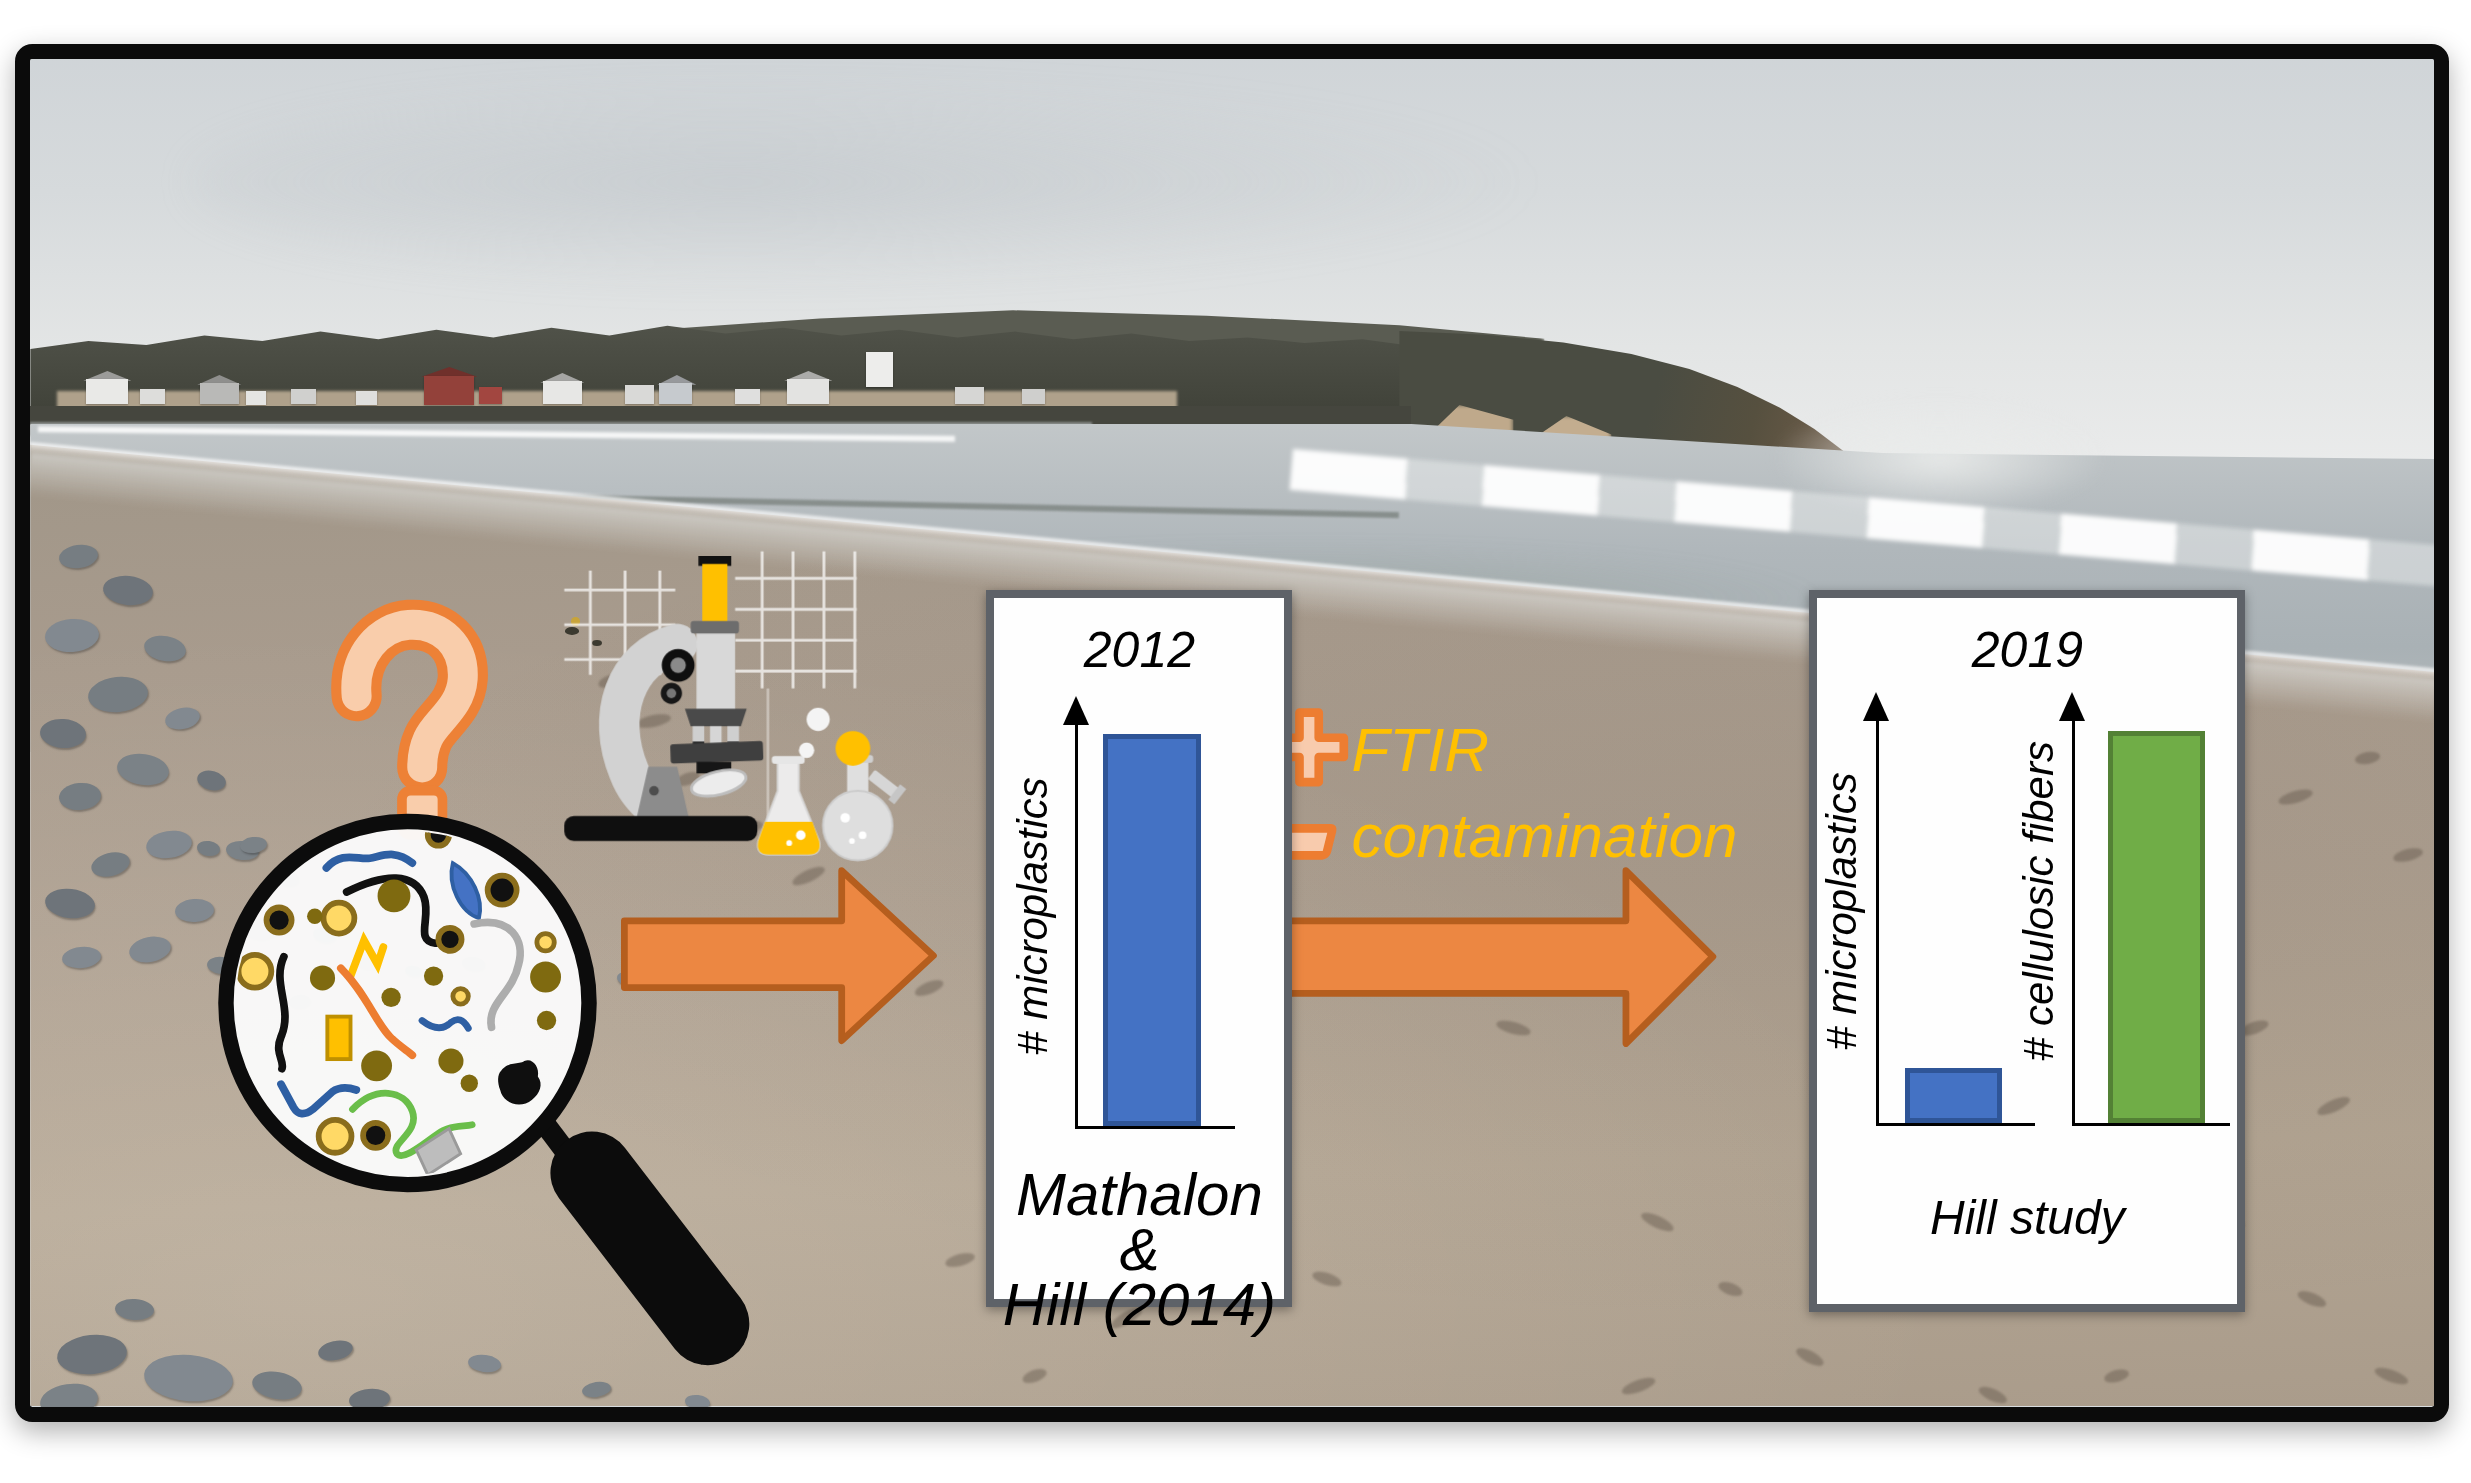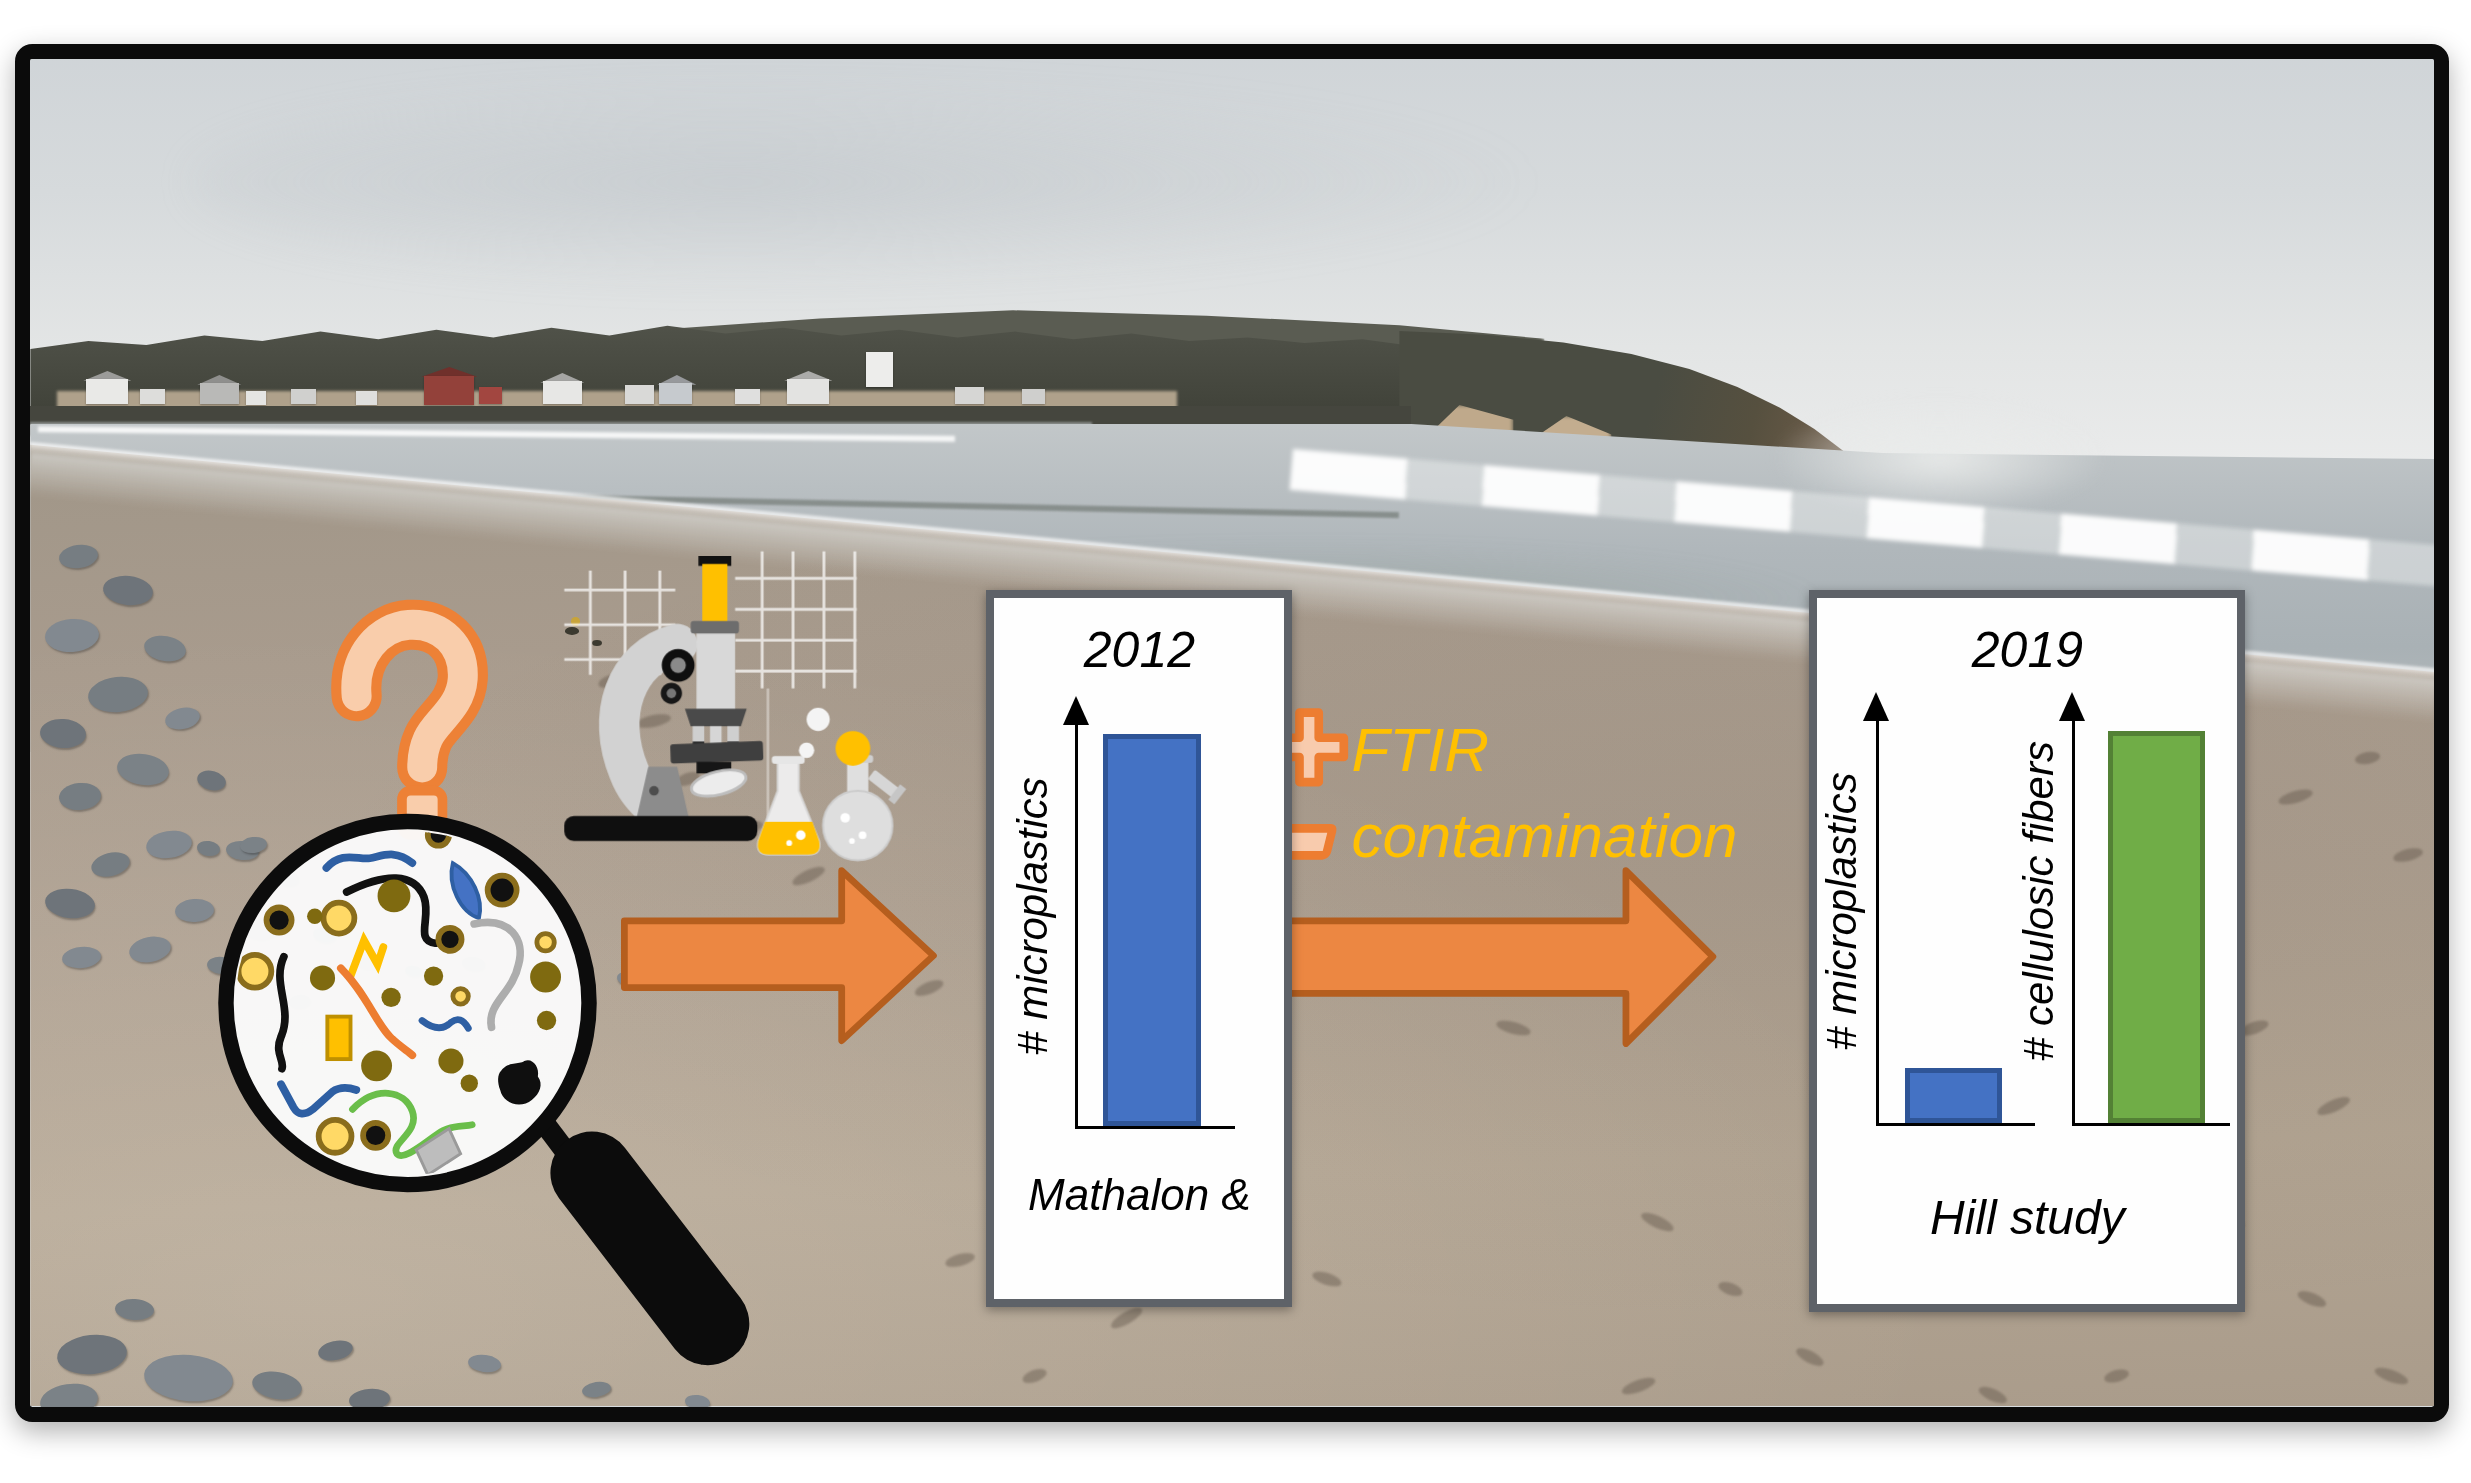--- a/index.html
+++ b/index.html
@@ -73,21 +73,21 @@
   
   .panel{position:absolute;background:#fefefe;border:8.7px solid #5e6268;box-sizing:border-box;
          box-shadow:0 2.9px 9.7px rgba(0,0,0,.35);margin-left:40px;}
   .panel-title{position:absolute;left:0;width:100%;text-align:center;font-style:italic;font-size:50px;color:#000;}
   .axis-v{position:absolute;width:2.9px;background:#000;}
   .axis-h{position:absolute;height:2.9px;background:#000;}
   .tri{position:absolute;width:0;height:0;border-left:13.5px solid transparent;border-right:13.5px solid transparent;border-bottom:29px solid #000;}
   .bar{position:absolute;border:5.8px solid;box-sizing:border-box;}
   .vlabel{position:absolute;white-space:nowrap;transform:rotate(-90deg);font-style:italic;font-size:42px;
           color:#000;text-align:center;width:444px;line-height:54px;}
-  .caption{position:absolute;left:0;width:100%;text-align:center;font-style:italic;font-size:44px;line-height:55px;color:#000;}
+  .caption{position:absolute;left:0;width:100%;text-align:center;font-style:italic;font-size:60px;line-height:55px;color:#000;}
 
   
   .ylw{position:absolute;font-style:italic;font-size:62px;color:#ffc000;white-space:nowrap;}
 </style>
 </head>
 <body>
 
 <div id="stage">
   <div id="frame">
     <div id="photo">
@@ -350,20 +350,21 @@
 
       <div class="panel" style="left:947px;top:591px;width:306px;height:717px;">
         <div class="panel-title" style="top:23px;">2012</div>
         <div class="tri" style="left:69px;top:98px;"></div>
         <div class="axis-v" style="left:81px;top:124px;height:405px;"></div>
         <div class="axis-h" style="left:81px;top:528px;width:160px;"></div>
         <div class="bar" style="left: 109px; width: 98px; top: 136px; height: 392px; background: rgb(68, 114, 196); border-color: rgb(47, 85, 151);"></div>
         <div class="vlabel" style="left:-183px;top:291px;"># microplastics</div>
         <div class="caption" style="top:569px;">
           <div>Mathalon &amp;</div>
+          <div>Hill (2014)</div>
         </div>
       </div>
 
       <div class="panel" style="left:1770px;top:591px;width:436px;height:722px;">
         <div class="panel-title" style="top:23px;">2019</div>
 
         <div class="tri" style="left:46px;top:94px;"></div>
         <div class="axis-v" style="left:59px;top:119px;height:406px;"></div>
         <div class="axis-h" style="left:59px;top:525px;width:159px;"></div>
         <div class="bar" style="left: 88px; width: 97px; top: 470px; height: 55px; background: rgb(68, 114, 196); border-color: rgb(47, 85, 151);"></div>

